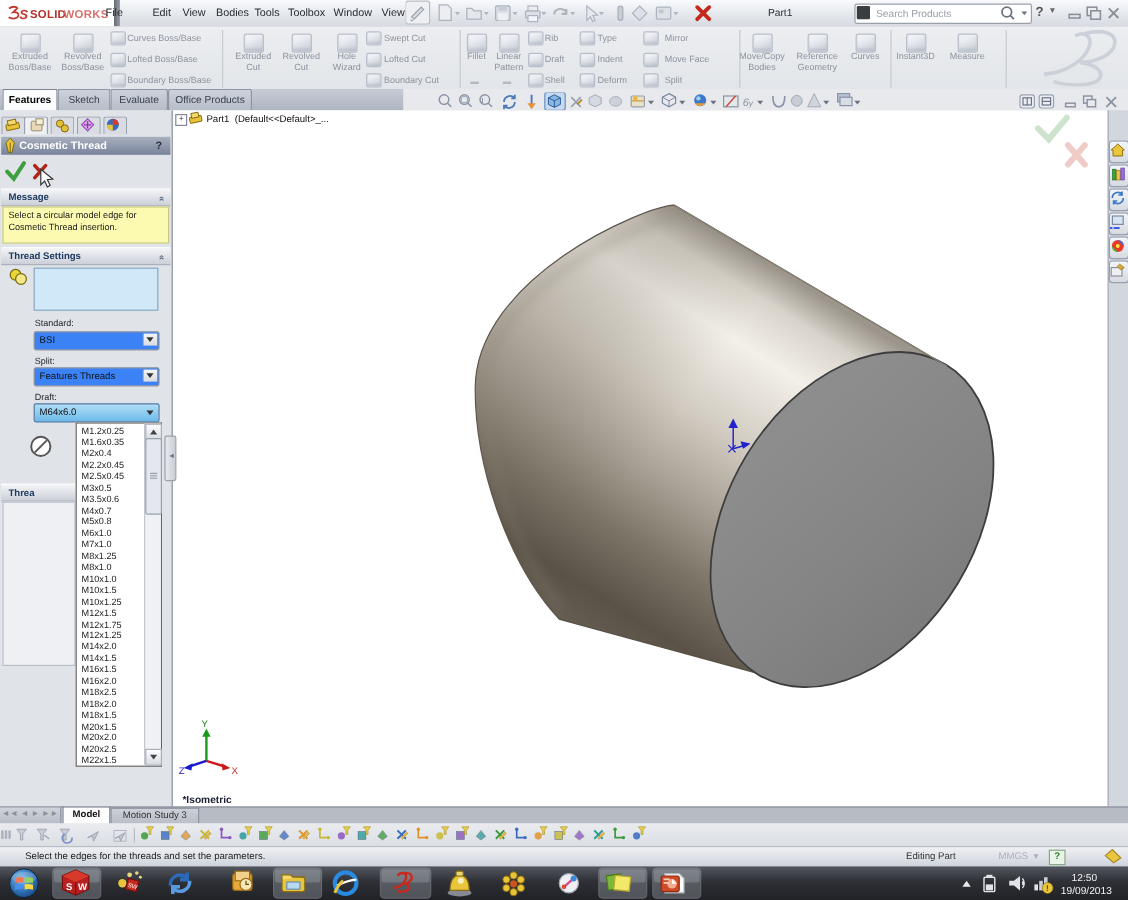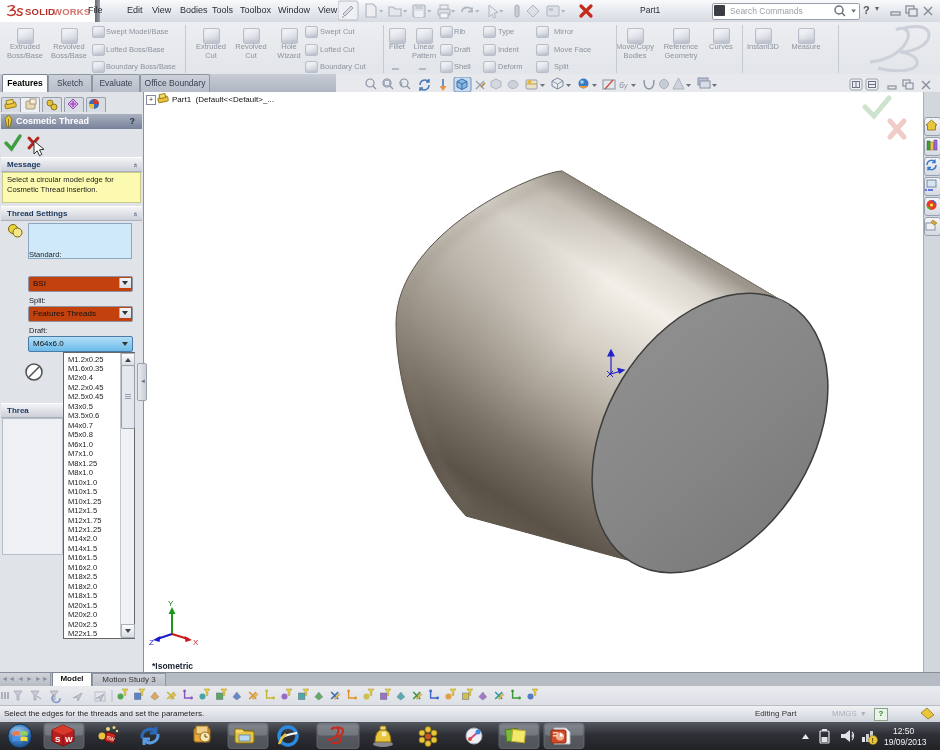--- a/index.html
+++ b/index.html
@@ -18,21 +18,21 @@
 #tabrow{position:absolute;left:0;top:74px;width:940px;height:18px;background:linear-gradient(#c7ccd6,#aeb4c1)}
 #tabrt{position:absolute;left:336px;top:74px;width:604px;height:18px;background:#e7e9ed}
 .tab{position:absolute;top:74px;height:14px;border:1px solid #8e95a3;border-bottom:none;border-radius:2px 2px 0 0;font-size:8.5px;text-align:center;color:#39404e;background:linear-gradient(#ccd1da,#b7bdc9);padding-top:3px}
 
 #lpanel{position:absolute;left:0;top:92px;width:143px;height:580px;background:#e0e3e8;border-right:1px solid #8b92a0}
 .ptab{position:absolute;top:97px;width:18px;height:14px;border:1px solid #9aa0ae;border-bottom:none;border-radius:2px 2px 0 0;background:linear-gradient(#eef0f3,#d3d7de)}
 #cthead{position:absolute;left:1px;top:114px;width:141px;height:15px;background:linear-gradient(#a9b1bf,#78829a);color:#fff;font-weight:bold;font-size:9px}
 .ghead{position:absolute;left:1px;width:141px;height:13px;background:linear-gradient(#f3f4f6,#ccd0d8);border-top:1px solid #fff;border-bottom:1px solid #aab0bc;font-size:8px;font-weight:bold;color:#1e3a61}
 .chev{position:absolute;right:5px;top:3px;font-size:8px;color:#5c6880;transform:rotate(90deg)}
 .flabel{position:absolute;font-size:7.5px;color:#20242c}
-.combo{position:absolute;left:28px;width:103px;height:14px;background:#c2410c;border:1px solid #8d94a2;border-radius:2px;font-size:8px;color:#111}
+.combo{position:absolute;left:28px;width:103px;height:14px;background:#3b82f6;border:1px solid #8d94a2;border-radius:2px;font-size:8px;color:#111}
 .cbtn{position:absolute;right:1px;top:1px;width:11px;height:10px;background:linear-gradient(#f4f5f7,#d8dce2);border-left:1px solid #aab0bb}
 .arr{position:absolute;width:0;height:0;border-left:3px solid transparent;border-right:3px solid transparent;border-top:4px solid #333}
 
 #dlist{position:absolute;left:63px;top:352px;width:70px;height:285px;background:#fff;border:1px solid #666;z-index:5}
 .ditem{position:absolute;left:4px;font-size:7.6px;color:#222;white-space:nowrap}
 
 #vp{position:absolute;left:143px;top:92px;width:780px;height:580px;background:#fff}
 
 #rstrip{position:absolute;left:923px;top:92px;width:17px;height:580px;background:#d2d6dd;border-left:1px solid #a8aeb9}
 .rbtn{position:absolute;left:924px;width:15px;height:17px;border:1px solid #98a0af;border-radius:3px;background:linear-gradient(#f3f5f7,#d6dae1)}
@@ -104,21 +104,21 @@
 <g transform="translate(208,4)">
         <rect x="1" y="2" width="12" height="10" rx="1" fill="#dde0e7" stroke="#adb4c0"></rect>
         <rect x="3" y="4" width="4" height="3" fill="#c0c6d0"></rect>
       </g>
 <path d="M223 10 l2.2 2.8 2.2 -2.8 z" fill="#b0b6c0"></path>
 <path d="M243 6 L253 16 M253 6 L243 16" stroke="#c42a1c" stroke-width="3.2" stroke-linecap="round"></path>
     </svg>
 
 <div class="abs" style="left:712px;top:3px;width:146px;height:15px;background:#fff;border:1px solid #9aa0aa;border-radius:2px"></div>
 <div class="abs" style="left:714px;top:5px;width:11px;height:11px;background:#3a3d42;border-radius:1px"></div>
-<span class="abs" style="left:730px;top:6px;font-size:8.5px;color:#9aa0a8">Search Commands</span>
+<span class="abs" style="left:730px;top:6px;font-size:8.5px;color:#9aa0a8">Search Products</span>
 <svg class="abs" style="left:832px;top:4px" width="26" height="14" viewBox="0 0 26 14">
       <circle cx="7" cy="6" r="4" fill="none" stroke="#6b7280" stroke-width="1.5"></circle>
       <line x1="10" y1="9" x2="13" y2="12" stroke="#6b7280" stroke-width="1.5"></line>
       <path d="M19 6 l6 0 -3 4 z" fill="#6b7280" transform="scale(0.8) translate(5 1)"></path>
     </svg>
 <span class="abs" style="left:863px;top:4px;font-size:11px;color:#555;font-weight:bold">?</span>
 <span class="abs" style="left:875px;top:4px;font-size:8px;color:#666">▾</span>
 <svg class="abs" style="left:890px;top:5px" width="46" height="12" viewBox="0 0 46 12">
 <rect x="1" y="7" width="9" height="3" fill="none" stroke="#8a8f98" stroke-width="1.3"></rect>
 <rect x="16" y="1" width="8" height="7" fill="none" stroke="#8a8f98" stroke-width="1.3"></rect>
@@ -129,21 +129,21 @@
 <div id="ribbon"></div>
 <svg class="abs" style="left:860px;top:24px" width="78" height="48" viewBox="0 0 78 48">
 <path d="M10 38 C30 36 44 26 48 14 C50 5 42 2 36 6 M44 4 C60 0 70 4 69 12 C68 22 52 28 40 28 C54 30 60 36 56 42 C51 48 30 48 18 44" stroke="#ccd0d8" stroke-width="3" fill="none"></path>
 </svg>
 <div>
       <div class="ric" style="left:17px"></div>
 <div class="rlb" style="left:-1px">Extruded<br>Boss/Base</div>
 <div class="ric" style="left:61px"></div>
 <div class="rlb" style="left:43px">Revolved<br>Boss/Base</div>
 <div class="sic" style="left:92px;top:26px"></div>
-<div class="slb" style="left:106px;top:27px">Swept Model/Base</div>
+<div class="slb" style="left:106px;top:27px">Curves Boss/Base</div>
 <div class="sic" style="left:92px;top:44px"></div>
 <div class="slb" style="left:106px;top:45px">Lofted Boss/Base</div>
 <div class="sic" style="left:92px;top:61px"></div>
 <div class="slb" style="left:106px;top:62px">Boundary Boss/Base</div>
 <div class="ric" style="left:203px"></div>
 <div class="rlb" style="left:185px">Extruded<br>Cut</div>
 <div class="ric" style="left:243px"></div>
 <div class="rlb" style="left:225px">Revolved<br>Cut</div>
 <div class="ric" style="left:281px"></div>
 <div class="rlb" style="left:263px">Hole<br>Wizard</div>
@@ -192,21 +192,21 @@
 <div class="rsep" style="left:616px"></div>
 <div class="rsep" style="left:742px"></div>
 <div class="rsep" style="left:838px"></div>
     </div>
 
 <div id="tabrow"></div>
 <div id="tabrt"></div>
 <div class="tab" style="left:2px;width:44px;background:#fbfcfd;color:#000;font-weight:bold;border-color:#7c8492">Features</div>
 <div class="tab" style="left:48px;width:42px">Sketch</div>
 <div class="tab" style="left:92px;width:46px">Evaluate</div>
-<div class="tab" style="left:140px;width:68px">Office Boundary</div>
+<div class="tab" style="left:140px;width:68px">Office Products</div>
 <svg class="abs" style="left:360px;top:77px" width="420" height="15" viewBox="0 0 420 15">
       <g transform="translate(5,0)">
         <circle cx="5" cy="6" r="4" fill="none" stroke="#8a93a6" stroke-width="1.2"></circle>
         <line x1="8" y1="9" x2="11" y2="12" stroke="#8a93a6" stroke-width="1.3"></line>
       </g>
 <g transform="translate(22,0)">
         <circle cx="5" cy="6" r="4" fill="none" stroke="#8a93a6" stroke-width="1.2"></circle>
         <line x1="8" y1="9" x2="11" y2="12" stroke="#8a93a6" stroke-width="1.3"></line>
         <rect x="2.5" y="3.5" width="5" height="5" fill="none" stroke="#a8b0c0" stroke-width="1"></rect>
       </g>
@@ -413,21 +413,21 @@
 <div class="abs" style="left:2px;top:172px;width:133px;height:27px;background:#fbfab0;border:1px solid #c9c98a;font-size:7.6px;color:#1a1a1a;line-height:9.5px;padding:2px 0 0 4px">Select a circular model edge for<br>Cosmetic Thread insertion.</div>
 <div class="ghead" style="top:206px">
         <span style="position:absolute;left:6px;top:2px">Thread Settings</span>
         <span class="chev">«</span>
       </div>
 <svg class="abs" style="left:7px;top:223px" width="17" height="16" viewBox="0 0 17 16">
         <circle cx="6" cy="6" r="4.5" fill="#e8d53a" stroke="#7a650f" stroke-width="1"></circle>
         <circle cx="10.5" cy="9.5" r="4.5" fill="#f2e88a" stroke="#7a650f" stroke-width="1"></circle>
       </svg>
 <div class="abs" style="left:28px;top:223px;width:102px;height:34px;background:#cfe9f8;border:1px solid #8aa8c2"></div>
-<div class="flabel" style="left:29px;top:250px">Standard:</div>
+<div class="flabel" style="left:29px;top:265px">Standard:</div>
 <div class="combo" style="top:276px">
         <span style="position:absolute;left:4px;top:2px">BSI</span>
         <div class="cbtn">
           <div class="arr" style="left:2px;top:3px"></div>
         </div>
       </div>
 <div class="flabel" style="left:29px;top:296px">Split:</div>
 <div class="combo" style="top:306px">
         <span style="position:absolute;left:4px;top:2px">Features Threads</span>
         <div class="cbtn">
@@ -694,21 +694,21 @@
       </g>
       <g transform="translate(526.9999999999997,3)">
         <circle cx="3.5" cy="7.5" r="3" fill="#3a6ac0" opacity="0.85"></circle>
         <g transform="translate(5,0)">
           <path d="M0 0 h6 l-2.2 2.8 v3.6 h-1.6 V2.8 Z" fill="#e8d04a" stroke="#a89020" stroke-width="0.5"></path>
         </g>
       </g>
     </svg>
 
 <div id="sbar"></div>
-<span class="abs" style="left:4px;top:709px;font-size:8px;color:#222">Select the edges for the threads and set the parameters.</span>
+<span class="abs" style="left:21px;top:709px;font-size:8px;color:#222">Select the edges for the threads and set the parameters.</span>
 <span class="abs" style="left:755px;top:709px;font-size:8px;color:#333">Editing Part</span>
 <span class="abs" style="left:832px;top:709px;font-size:8px;color:#aab0b9">MMGS&nbsp;&nbsp;▾</span>
 <div class="abs" style="left:874px;top:708px;width:12px;height:11px;background:#e8f4e8;border:1px solid #8aa58a;font-size:8px;color:#2a7a2a;text-align:center;font-weight:bold">?</div>
 <svg class="abs" style="left:920px;top:707px" width="16" height="13" viewBox="0 0 16 13">
       <path d="M1 6 L7 1 L14 8 L8 12 Z" fill="#e8c53a" stroke="#a8892a" stroke-width="1"></path>
     </svg>
 
 <div id="taskbar"></div>
 <svg class="abs" style="left:0;top:722px" width="940" height="28" viewBox="0 0 940 28">
       <radialGradient id="orb" cx="0.4" cy="0.35" r="0.8">

